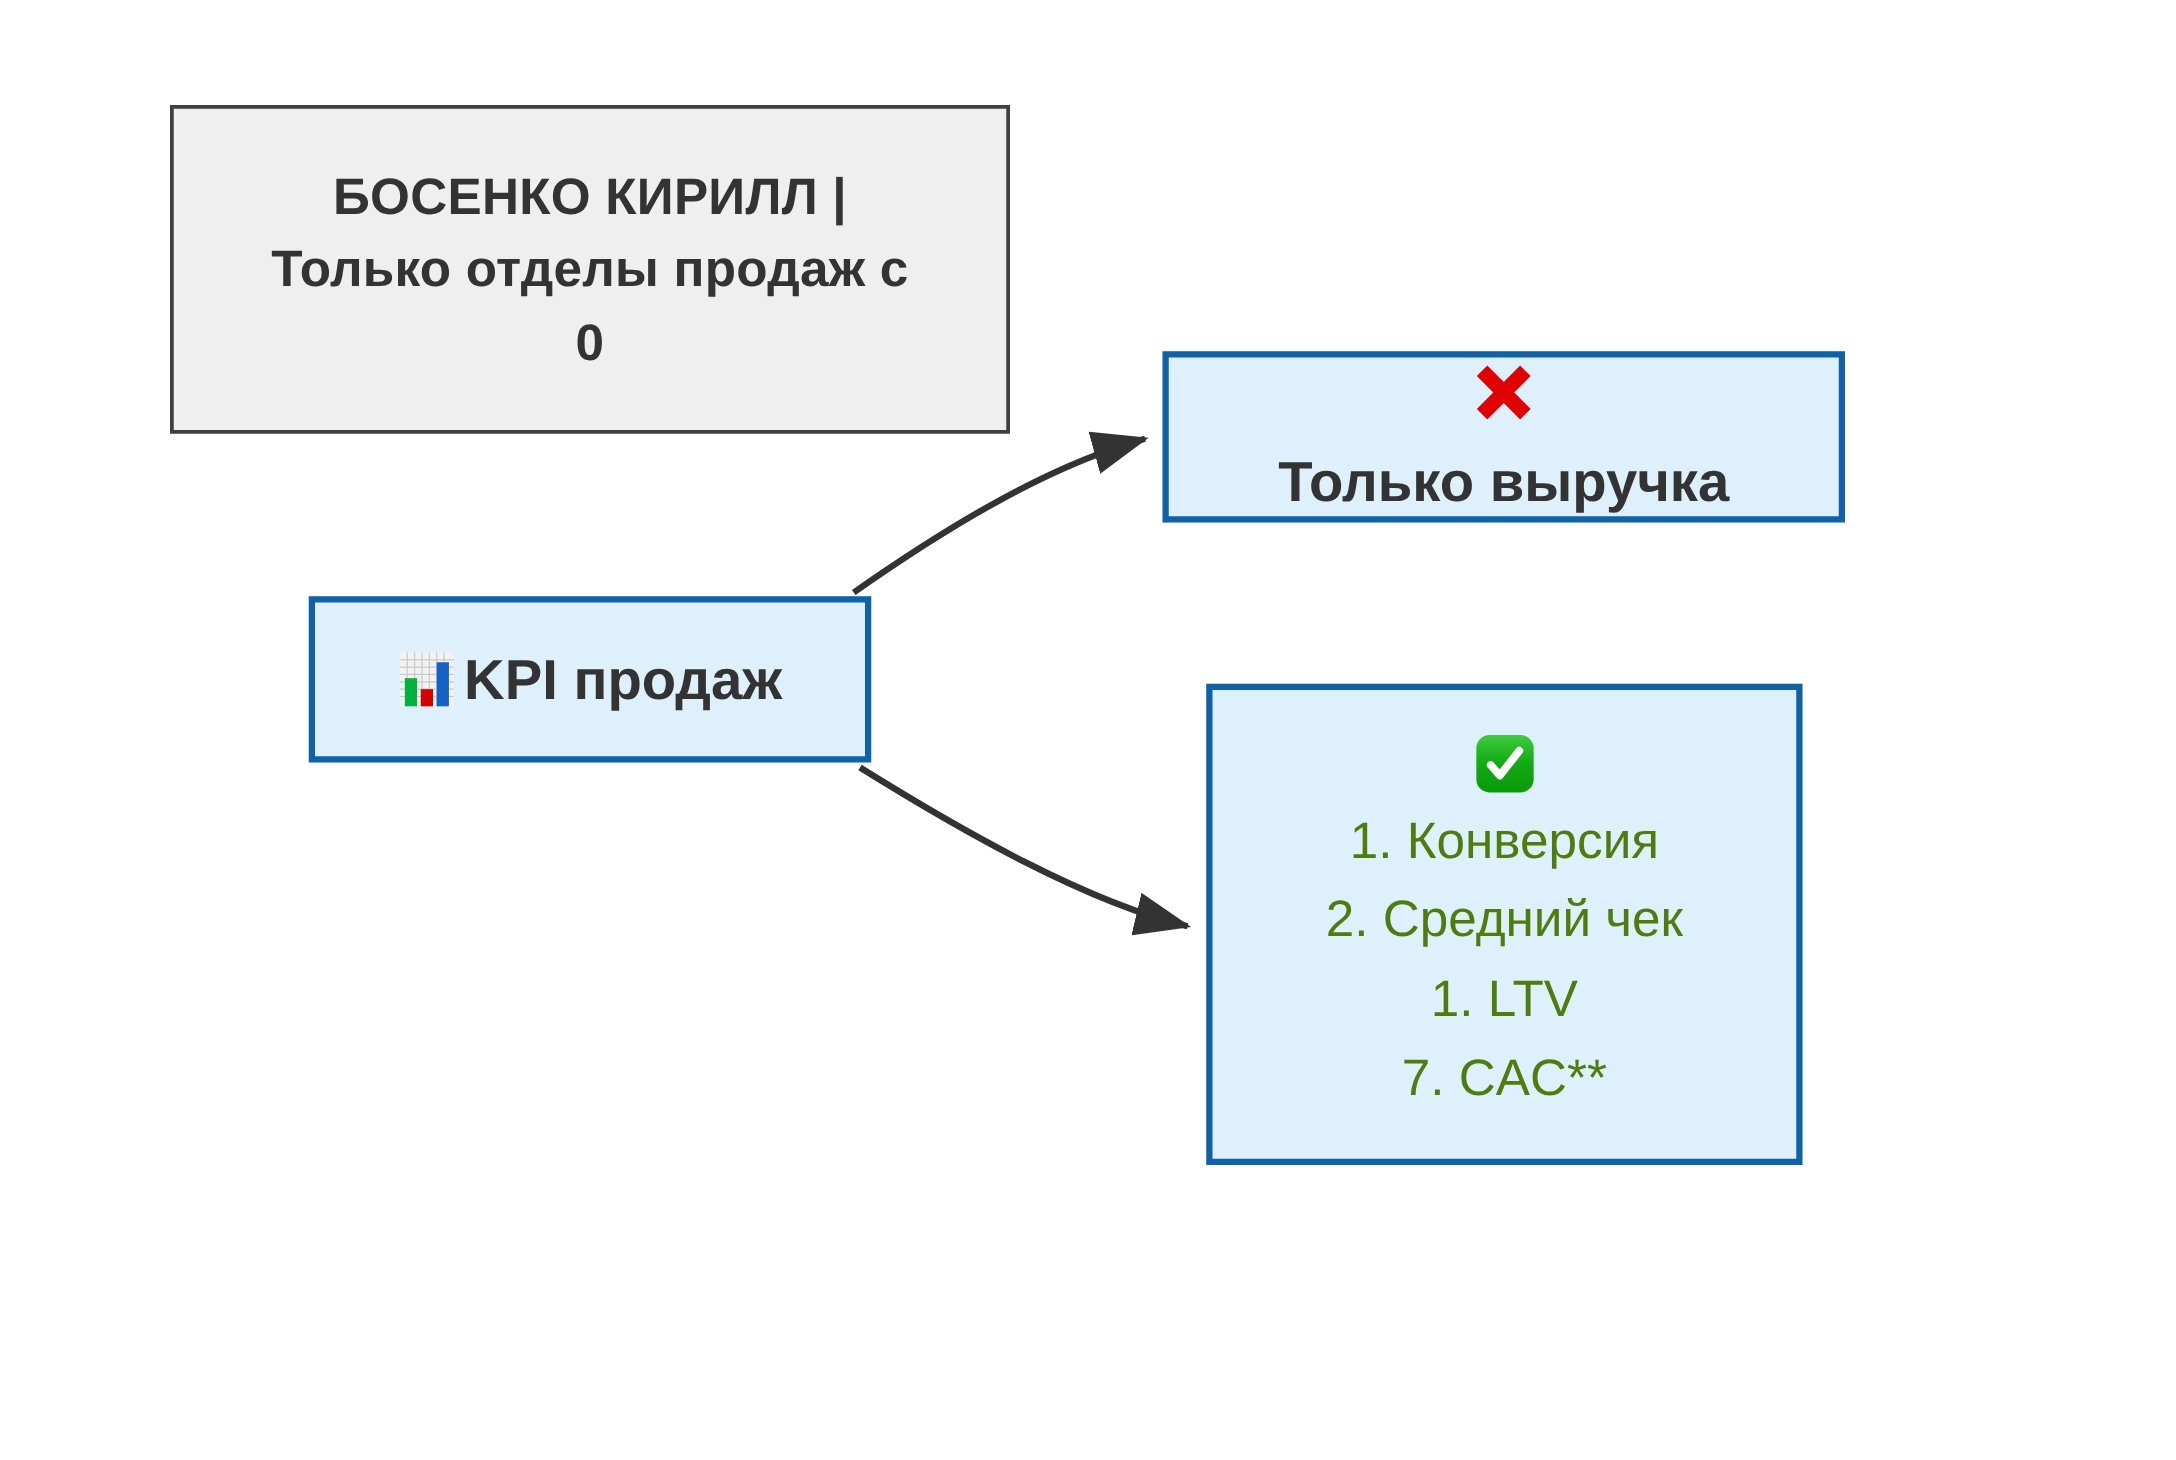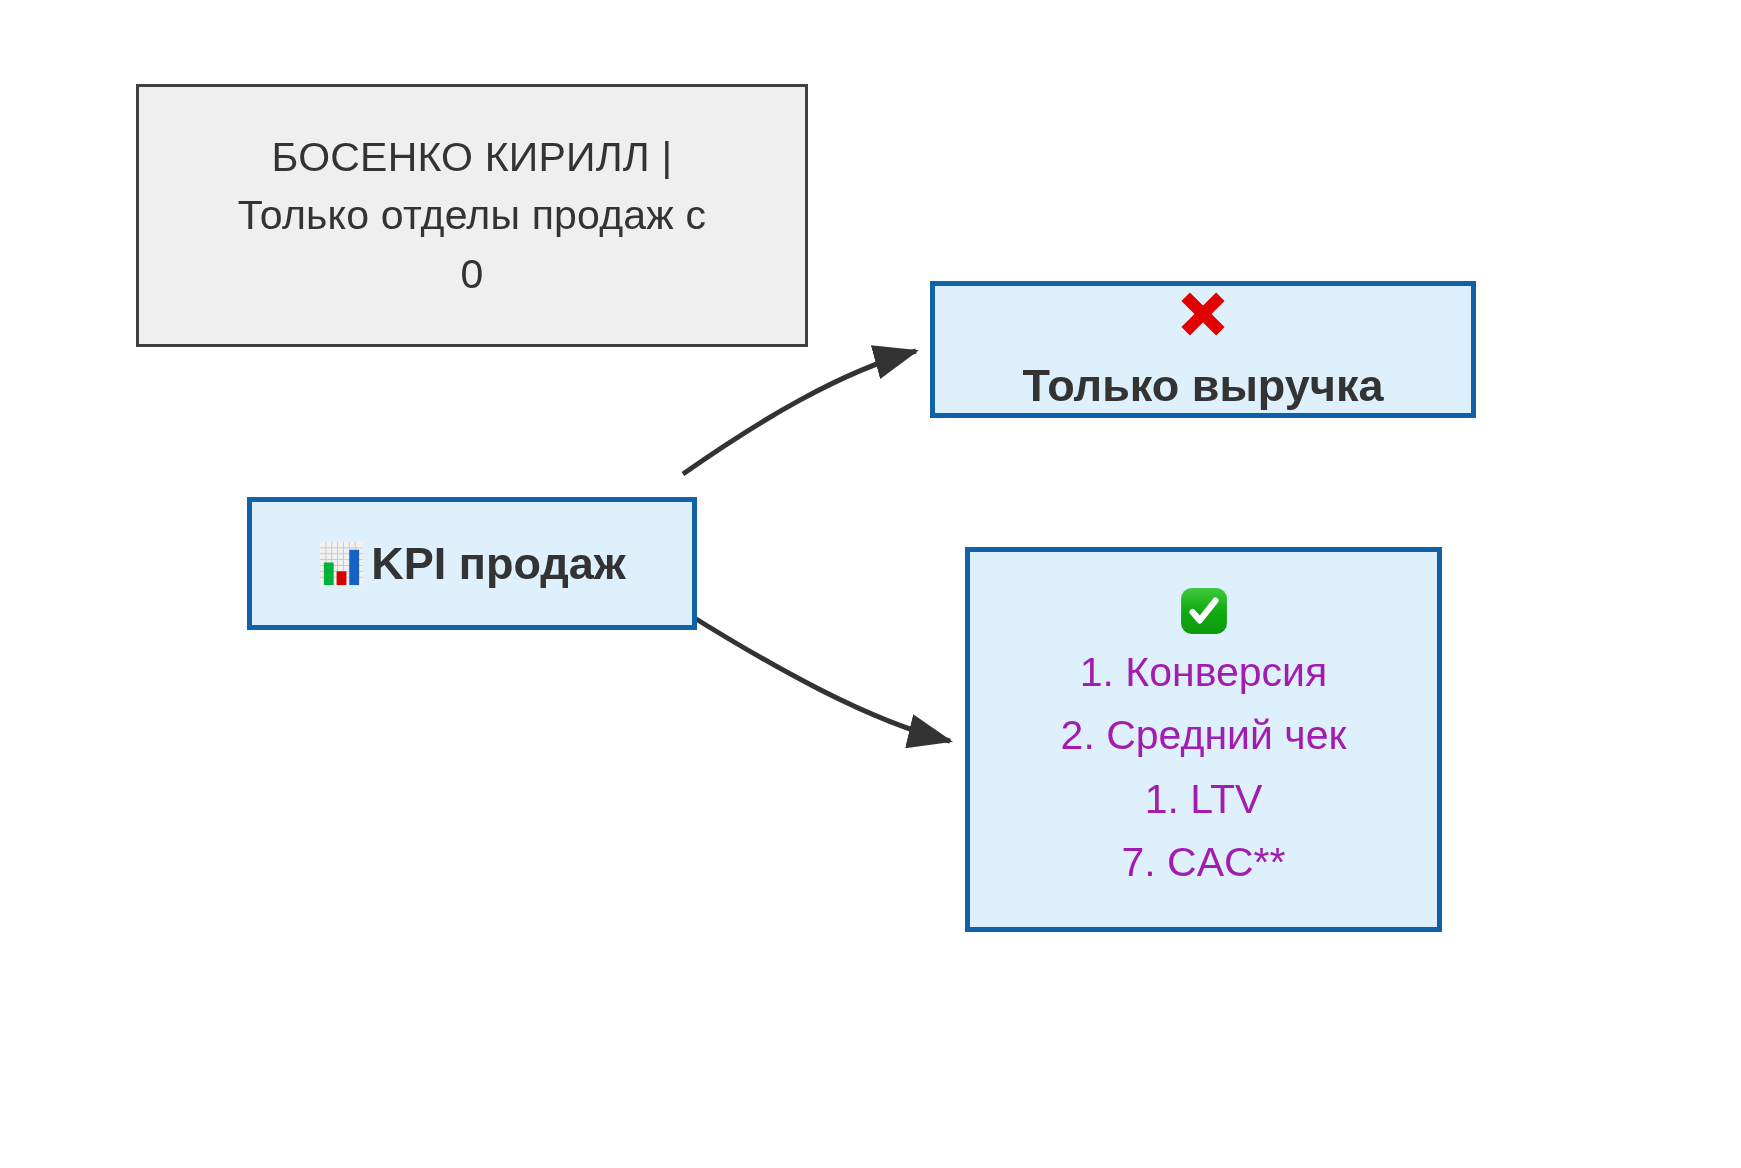--- a/index.html
+++ b/index.html
@@ -41,34 +41,34 @@
     left: 136px;
     top: 84px;
     width: 672px;
     height: 263px;
     background: #efefef;
     border: 3px solid #404040;
     padding: 8px 14px;
   }
   .node-title .line {
     font-size: 41px;
-    font-weight: normal;
+    font-weight: bold;
     color: #333333;
     line-height: 1.42;
     letter-spacing: 0.2px;
     white-space: nowrap;
   }
   
   .node-blue {
     background: #ddf0fb;
     border: 5px solid #1062a8;
   }
   .node-kpi {
     left: 247px;
-    top: 497px;
+    top: 477px;
     width: 450px;
     height: 133px;
     flex-direction: row;
     gap: 6px;
   }
   .node-kpi .label {
     font-size: 45px;
     font-weight: bold;
     color: #333333;
     white-space: nowrap;
@@ -101,21 +101,21 @@
     align-items: center;
     gap: 14px;
     font-size: 43px;
     font-weight: bold;
     color: #333333;
     white-space: nowrap;
     margin-bottom: 4px;
   }
   .node-keys .item {
     font-size: 41px;
-    color: #a21caf;
+    color: #4d7c0f;
     line-height: 1.50;
     white-space: nowrap;
   }
   
   .icon-chart {
     width: 47px;
     height: 47px;
     flex: 0 0 auto;
     display: block;
   }

